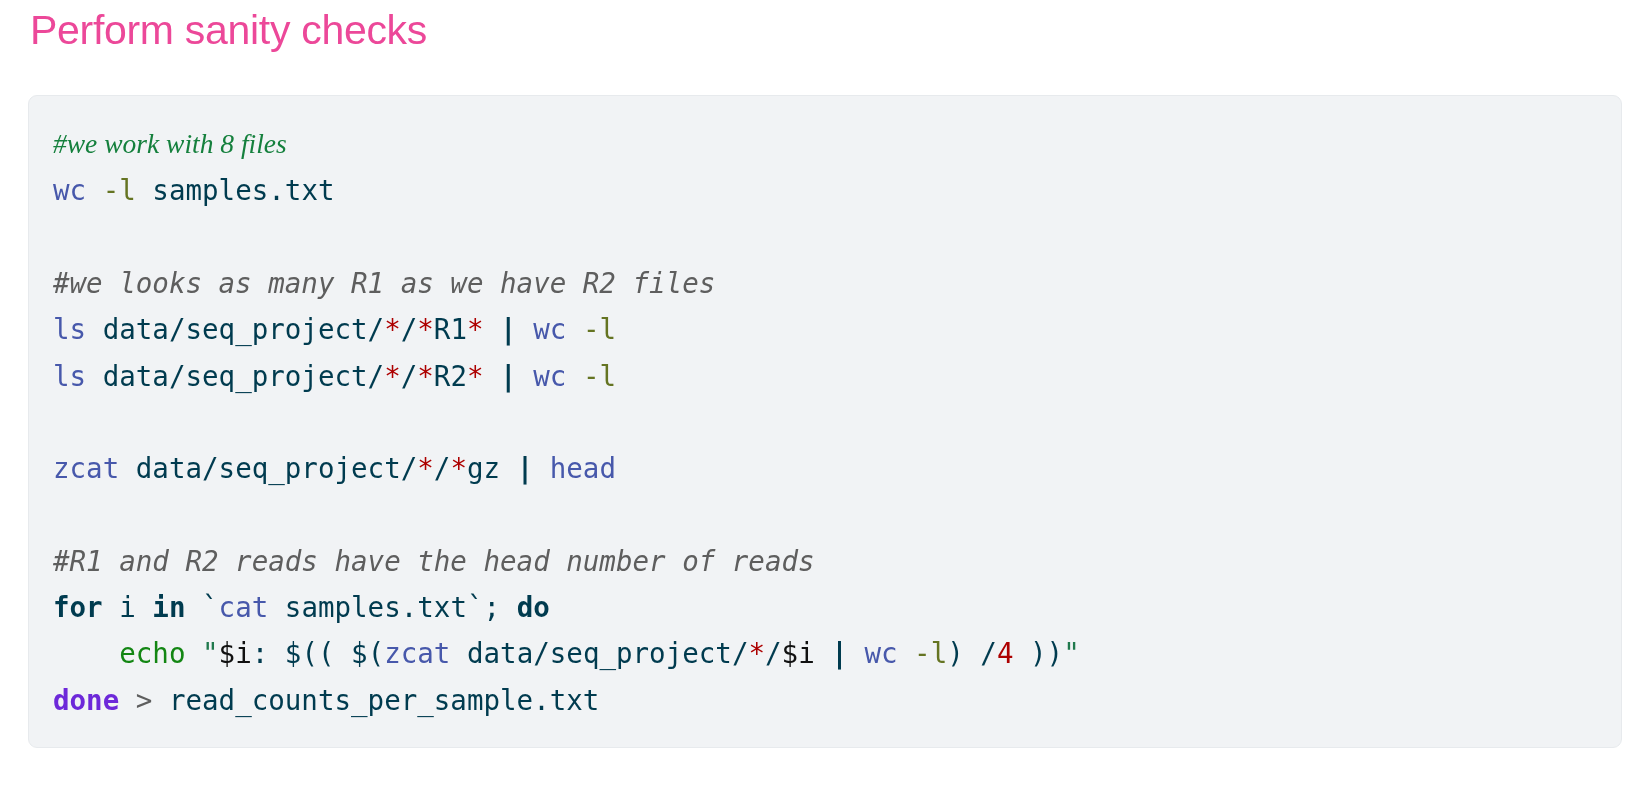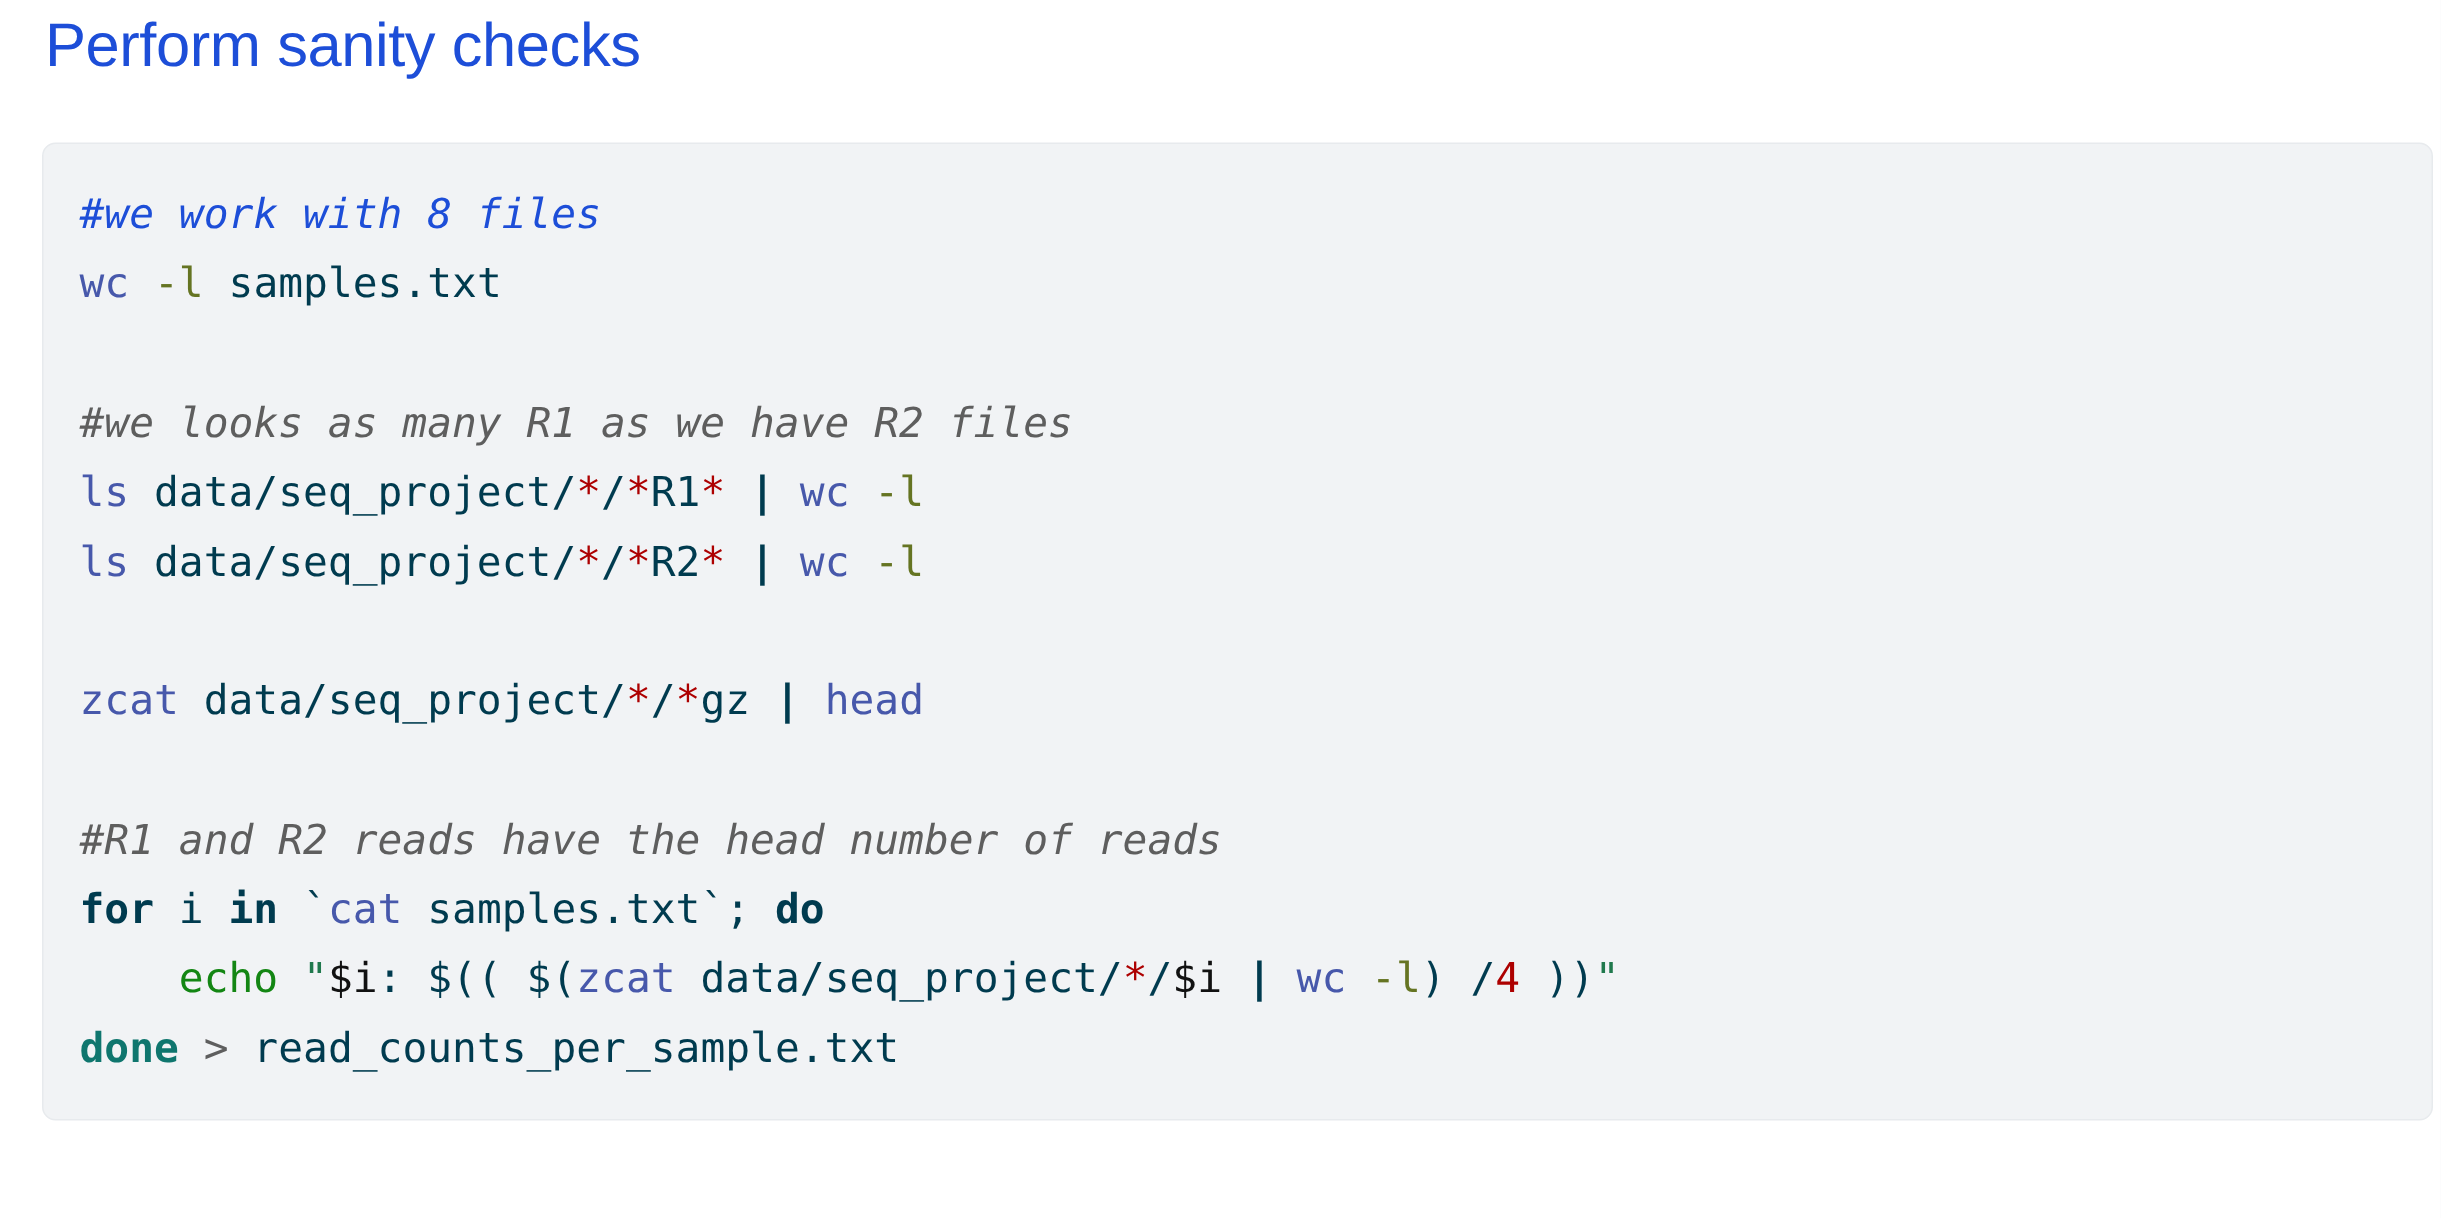--- a/index.html
+++ b/index.html
@@ -38,31 +38,31 @@
     white-space: pre;
     min-height: 46.3px;
   }
   .tok { white-space: pre; }
   .tok-comment { font-style: italic; }
   .tok-keyword { font-weight: 700; }
 </style>
 </head>
 <body style="background: rgb(255, 255, 255);">
 
-<h2 class="page-title" style="color: #1d4ed8;">Perform sanity checks</h2>
+<h2 class="page-title" style="color: #ec4899;">Perform sanity checks</h2>
 
 <div class="code-block" style="background: rgb(241, 243, 245); border-color: rgb(231, 234, 237);">
   <div class="code-lines" id="code-lines">
-      <div class="code-line"><span class="tok tok-comment" style="color: #1d4ed8;">#we work with 8 files</span></div>
+      <div class="code-line"><span class="tok tok-comment" style="color: #15803d; font-family: Liberation Serif, serif;">#we work with 8 files</span></div>
       <div class="code-line"><span class="tok tok-command" style="color: rgb(71, 88, 171);">wc</span><span class="tok tok-base" style="color: rgb(0, 59, 79);"> </span><span class="tok tok-flag" style="color: rgb(101, 116, 34);">-l</span><span class="tok tok-base" style="color: rgb(0, 59, 79);"> samples.txt</span></div>
       <div class="code-line">&nbsp;</div>
       <div class="code-line"><span class="tok tok-comment" style="color: rgb(94, 94, 94);">#we looks as many R1 as we have R2 files</span></div>
       <div class="code-line"><span class="tok tok-command" style="color: rgb(71, 88, 171);">ls</span><span class="tok tok-base" style="color: rgb(0, 59, 79);"> data/seq_project/</span><span class="tok tok-number" style="color: rgb(173, 0, 0);">*</span><span class="tok tok-base" style="color: rgb(0, 59, 79);">/</span><span class="tok tok-number" style="color: rgb(173, 0, 0);">*</span><span class="tok tok-base" style="color: rgb(0, 59, 79);">R1</span><span class="tok tok-number" style="color: rgb(173, 0, 0);">*</span><span class="tok tok-base" style="color: rgb(0, 59, 79);"> </span><span class="tok tok-keyword" style="color: rgb(0, 59, 79);">|</span><span class="tok tok-base" style="color: rgb(0, 59, 79);"> </span><span class="tok tok-command" style="color: rgb(71, 88, 171);">wc</span><span class="tok tok-base" style="color: rgb(0, 59, 79);"> </span><span class="tok tok-flag" style="color: rgb(101, 116, 34);">-l</span></div>
       <div class="code-line"><span class="tok tok-command" style="color: rgb(71, 88, 171);">ls</span><span class="tok tok-base" style="color: rgb(0, 59, 79);"> data/seq_project/</span><span class="tok tok-number" style="color: rgb(173, 0, 0);">*</span><span class="tok tok-base" style="color: rgb(0, 59, 79);">/</span><span class="tok tok-number" style="color: rgb(173, 0, 0);">*</span><span class="tok tok-base" style="color: rgb(0, 59, 79);">R2</span><span class="tok tok-number" style="color: rgb(173, 0, 0);">*</span><span class="tok tok-base" style="color: rgb(0, 59, 79);"> </span><span class="tok tok-keyword" style="color: rgb(0, 59, 79);">|</span><span class="tok tok-base" style="color: rgb(0, 59, 79);"> </span><span class="tok tok-command" style="color: rgb(71, 88, 171);">wc</span><span class="tok tok-base" style="color: rgb(0, 59, 79);"> </span><span class="tok tok-flag" style="color: rgb(101, 116, 34);">-l</span></div>
       <div class="code-line">&nbsp;</div>
       <div class="code-line"><span class="tok tok-command" style="color: rgb(71, 88, 171);">zcat</span><span class="tok tok-base" style="color: rgb(0, 59, 79);"> data/seq_project/</span><span class="tok tok-number" style="color: rgb(173, 0, 0);">*</span><span class="tok tok-base" style="color: rgb(0, 59, 79);">/</span><span class="tok tok-number" style="color: rgb(173, 0, 0);">*</span><span class="tok tok-base" style="color: rgb(0, 59, 79);">gz</span><span class="tok tok-base" style="color: rgb(0, 59, 79);"> </span><span class="tok tok-keyword" style="color: rgb(0, 59, 79);">|</span><span class="tok tok-base" style="color: rgb(0, 59, 79);"> </span><span class="tok tok-command" style="color: rgb(71, 88, 171);">head</span></div>
       <div class="code-line">&nbsp;</div>
       <div class="code-line"><span class="tok tok-comment" style="color: rgb(94, 94, 94);">#R1 and R2 reads have the head number of reads</span></div>
       <div class="code-line"><span class="tok tok-keyword" style="color: rgb(0, 59, 79);">for</span><span class="tok tok-base" style="color: rgb(0, 59, 79);"> i </span><span class="tok tok-keyword" style="color: rgb(0, 59, 79);">in</span><span class="tok tok-base" style="color: rgb(0, 59, 79);"> `</span><span class="tok tok-command" style="color: rgb(71, 88, 171);">cat</span><span class="tok tok-base" style="color: rgb(0, 59, 79);"> samples.txt</span><span class="tok tok-base" style="color: rgb(0, 59, 79);">`</span><span class="tok tok-base" style="color: rgb(0, 59, 79);">; </span><span class="tok tok-keyword" style="color: rgb(0, 59, 79);">do</span></div>
       <div class="code-line"><span class="tok tok-base" style="color: rgb(0, 59, 79);">    </span><span class="tok tok-builtin" style="color: rgb(19, 134, 19);">echo</span><span class="tok tok-base" style="color: rgb(0, 59, 79);"> </span><span class="tok tok-string" style="color: rgb(32, 121, 77);">"</span><span class="tok tok-variable" style="color: rgb(17, 17, 17);">$i</span><span class="tok tok-base" style="color: rgb(0, 59, 79);">: </span><span class="tok tok-base" style="color: rgb(0, 59, 79);">$(( </span><span class="tok tok-base" style="color: rgb(0, 59, 79);">$(</span><span class="tok tok-command" style="color: rgb(71, 88, 171);">zcat</span><span class="tok tok-base" style="color: rgb(0, 59, 79);"> data/seq_project/</span><span class="tok tok-number" style="color: rgb(173, 0, 0);">*</span><span class="tok tok-base" style="color: rgb(0, 59, 79);">/</span><span class="tok tok-variable" style="color: rgb(17, 17, 17);">$i</span><span class="tok tok-base" style="color: rgb(0, 59, 79);"> </span><span class="tok tok-keyword" style="color: rgb(0, 59, 79);">|</span><span class="tok tok-base" style="color: rgb(0, 59, 79);"> </span><span class="tok tok-command" style="color: rgb(71, 88, 171);">wc</span><span class="tok tok-base" style="color: rgb(0, 59, 79);"> </span><span class="tok tok-flag" style="color: rgb(101, 116, 34);">-l</span><span class="tok tok-base" style="color: rgb(0, 59, 79);">)</span><span class="tok tok-base" style="color: rgb(0, 59, 79);"> /</span><span class="tok tok-number" style="color: rgb(173, 0, 0);">4</span><span class="tok tok-base" style="color: rgb(0, 59, 79);"> ))</span><span class="tok tok-string" style="color: rgb(32, 121, 77);">"</span></div>
-      <div class="code-line"><span class="tok tok-keyword" style="color: #0f766e;">done</span><span class="tok tok-base" style="color: rgb(0, 59, 79);"> </span><span class="tok tok-operator" style="color: rgb(94, 94, 94);">&gt;</span><span class="tok tok-base" style="color: rgb(0, 59, 79);"> read_counts_per_sample.txt</span></div>
+      <div class="code-line"><span class="tok tok-keyword" style="color: #6d28d9;">done</span><span class="tok tok-base" style="color: rgb(0, 59, 79);"> </span><span class="tok tok-operator" style="color: rgb(94, 94, 94);">&gt;</span><span class="tok tok-base" style="color: rgb(0, 59, 79);"> read_counts_per_sample.txt</span></div>
     </div>
 </div>
 
 </body></html>

